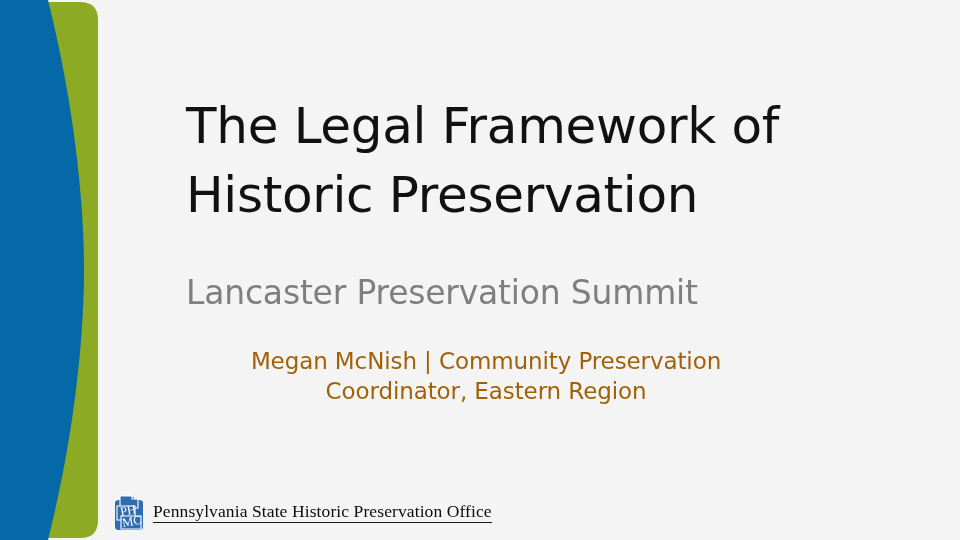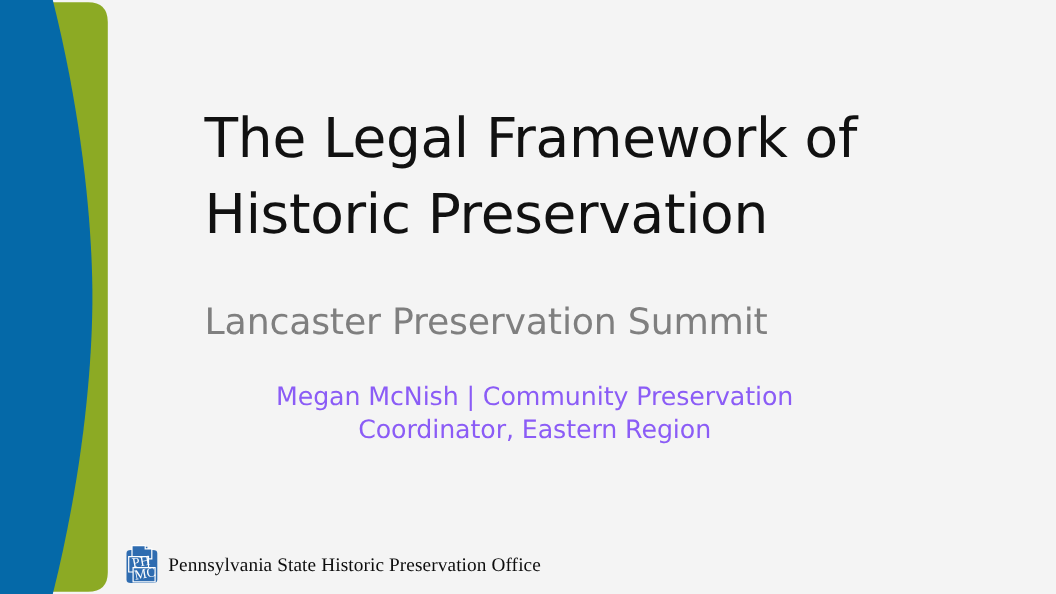--- a/index.html
+++ b/index.html
@@ -68,41 +68,41 @@
     width: 600px;
     text-align: center;
   }
   #presenter-line {
     margin: 0;
     font-family: "DejaVu Sans", sans-serif;
     font-weight: 400;
     font-size: 23px;
     line-height: 1.32;
     letter-spacing: -0.1px;
-    color: #8b5cf6;
+    color: #a16207;
     text-align: center;
   }
 
   
   #logo-lockup {
     position: absolute;
     left: 112px;
     bottom: 8px;
     display: flex;
     align-items: center;
     gap: 7px;
   }
   #keystone-mark {
     width: 34px;
     height: 38px;
     flex: none;
   }
   #logo-text {
     display: flex;
-    flex-direction: row;
+    flex-direction: column;
     justify-content: center;
     align-items: flex-end;
   }
   #logo-primary {
     font-family: "Liberation Serif", "DejaVu Serif", serif;
     font-size: 17.5px;
     font-weight: 400;
     color: #0d0d0d;
     line-height: 1.08;
     white-space: nowrap;

